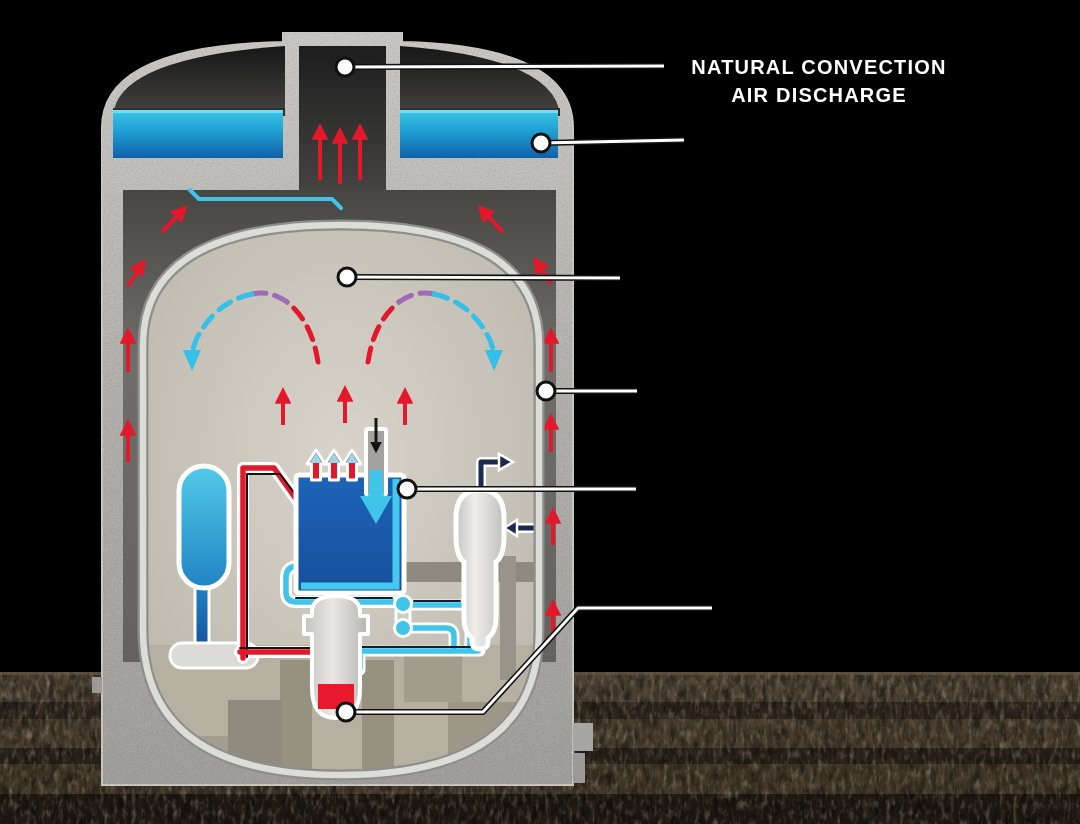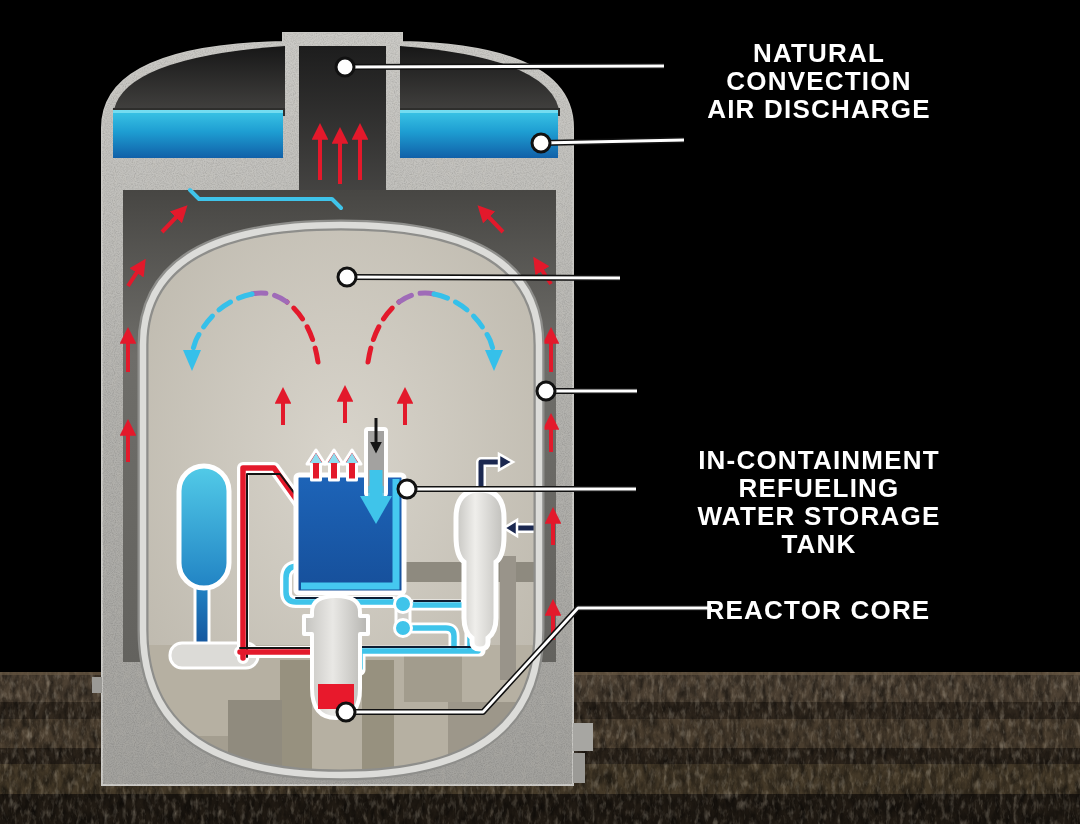--- a/index.html
+++ b/index.html
@@ -1,20 +1,20 @@
 <!DOCTYPE html>
 <html><head>
 <meta charset="utf-8">
 <style>
   html,body{margin:0;padding:0;background:#000;}
   .stage{position:relative;width:1080px;height:824px;background:#000;overflow:hidden;
          font-family:"Liberation Sans",sans-serif;}
   .stage svg{position:absolute;left:0;top:0;}
   .callout-label{position:absolute;transform:translate(-50%,-50%);color:#fff;
-    font-weight:700;font-size:26px;line-height:28px;letter-spacing:1.2px;
+    font-weight:700;font-size:20px;line-height:28px;letter-spacing:1.2px;
     text-align:center;white-space:pre-line;}
 </style>
 </head>
 <body>
 
 <div class="stage">
 <svg width="1080" height="824" viewBox="0 0 1080 824">
   <defs>
     <linearGradient id="gConc" x1="0" y1="0" x2="0" y2="1">
       <stop offset="0" stop-color="#cbcac6"></stop>
@@ -296,16 +296,13 @@
     <circle cx="541" cy="143" r="9"></circle>
     <circle cx="347" cy="277" r="9"></circle>
     <circle cx="546" cy="391" r="9"></circle>
     <circle cx="407" cy="489" r="9"></circle>
     <circle cx="346" cy="712" r="9"></circle>
   </g>
 </svg>
 
 <div class="callout-label" style="left:819px;top:81px">NATURAL CONVECTION
 AIR DISCHARGE</div>
-<div class="callout-label" style="left:819px;top:502px">IN-CONTAINMENT REFUELING
-WATER STORAGE TANK</div>
-<div class="callout-label" style="left:818px;top:610px">REACTOR CORE</div>
 </div>
 
 </body></html>

